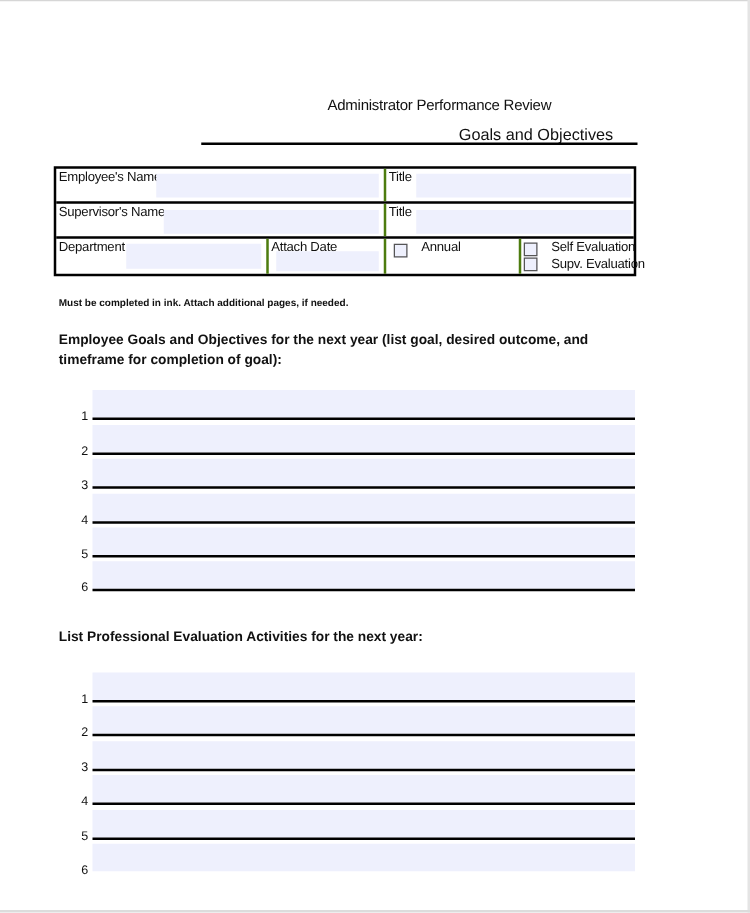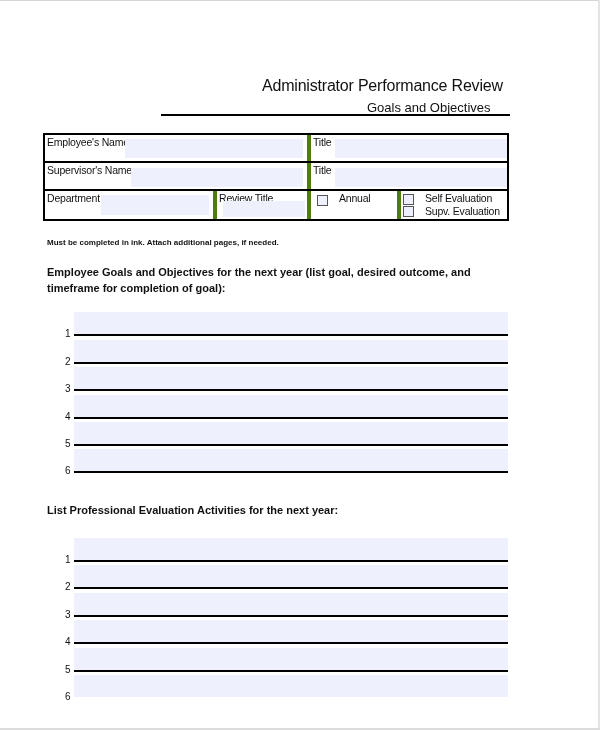--- a/index.html
+++ b/index.html
@@ -4,31 +4,31 @@
   <style>
     html, body { margin: 0; padding: 0; }
     body {
       width: 600px; height: 730px; background: #ffffff; position: relative; overflow: hidden;
       font-family: "Liberation Sans", sans-serif; color: #111;
     }
     .page-edge-top { position: absolute; left: 0; top: 0; width: 600px; height: 1px; background: #d6d6d6; }
     .page-edge-right { position: absolute; right: 0; top: 0; width: 2px; height: 730px; background: #e4e4e4; }
     .page-edge-bottom { position: absolute; left: 0; bottom: 0; width: 600px; height: 2px; background: #dcdcdc; }
 
-    .title { position: absolute; left: 262px; top: 77px; font-size: 16px; letter-spacing: -0.2px; }
+    .title { position: absolute; left: 262px; top: 77px; font-size: 12px; letter-spacing: -0.2px; }
     .subtitle { position: absolute; left: 367px; top: 100px; font-size: 13px; }
     .title-rule { position: absolute; left: 161px; top: 114px; width: 349px; height: 2px; background: #000; }
 
     .info-table { position: absolute; left: 43px; top: 133px; width: 466px; height: 88px; border: 2px solid #000; box-sizing: border-box; }
     .row { position: absolute; left: 0; width: 462px; box-sizing: border-box; }
     .row1 { top: 0; height: 28px; border-bottom: 2px solid #000; }
     .row2 { top: 28px; height: 28px; border-bottom: 2px solid #000; }
     .row3 { top: 56px; height: 28px; }
     .cell { position: absolute; top: 0; bottom: 0; box-sizing: border-box; }
-    .vline { border-left: 4px solid #4d7c0f; }
+    .vline { border-left: 2px solid #4d7c0f; }
     .lbl { position: absolute; left: 2px; top: 1px; font-size: 10.5px; letter-spacing: -0.2px; }
     .fill { position: absolute; background: #eef0fd; }
     .cb { position: absolute; width: 11px; height: 11px; border: 1px solid #555; background: #eef0fd; box-sizing: border-box; }
 
     .note { position: absolute; left: 47px; top: 238px; font-size: 8px; font-weight: bold; }
     .section-heading { position: absolute; left: 47px; font-size: 11px; font-weight: bold; line-height: 16px; width: 440px; }
     .line-row { position: absolute; left: 62px; width: 446px; height: 27px; }
     .line-num { position: absolute; left: 3px; bottom: 0; font-size: 10px; }
     .line-fill { position: absolute; left: 12px; top: 0; width: 434px; height: 22px; background: #eef0fd; }
     .line-rule { position: absolute; left: 12px; top: 22px; width: 434px; height: 2px; background: #000; }
@@ -67,28 +67,28 @@
       <div class="fill" style="left:24px;top:5px;width:172px;height:19px;"></div>
     </div>
   </div>
 
   <div class="row row3">
     <div class="cell" style="left:0;width:192px;">
       <span class="lbl">Department</span>
       <div class="fill" style="left:56px;top:4px;width:108px;height:20px;"></div>
     </div>
     <div class="cell vline" style="left:168px;width:94px;">
-      <span class="lbl">Review Title</span>
+      <span class="lbl">Attach Date</span>
       <div class="fill" style="left:6px;top:10px;width:82px;height:16px;"></div>
     </div>
     <div class="cell vline" style="left:262px;width:90px;">
       <div class="cb" style="left:6px;top:4px;"></div>
       <span class="lbl" style="left:28px;">Annual</span>
     </div>
-    <div class="cell vline" style="left:352px;width:128px;">
+    <div class="cell vline" style="left:370px;width:128px;">
       <div class="cb" style="left:2px;top:3px;"></div>
       <span class="lbl" style="left:24px;top:1px;">Self Evaluation</span>
       <div class="cb" style="left:2px;top:15px;"></div>
       <span class="lbl" style="left:24px;top:14px;">Supv. Evaluation</span>
     </div>
   </div>
 </div>
 
 <div class="note">Must be completed in ink. Attach additional pages, if needed.</div>
 

